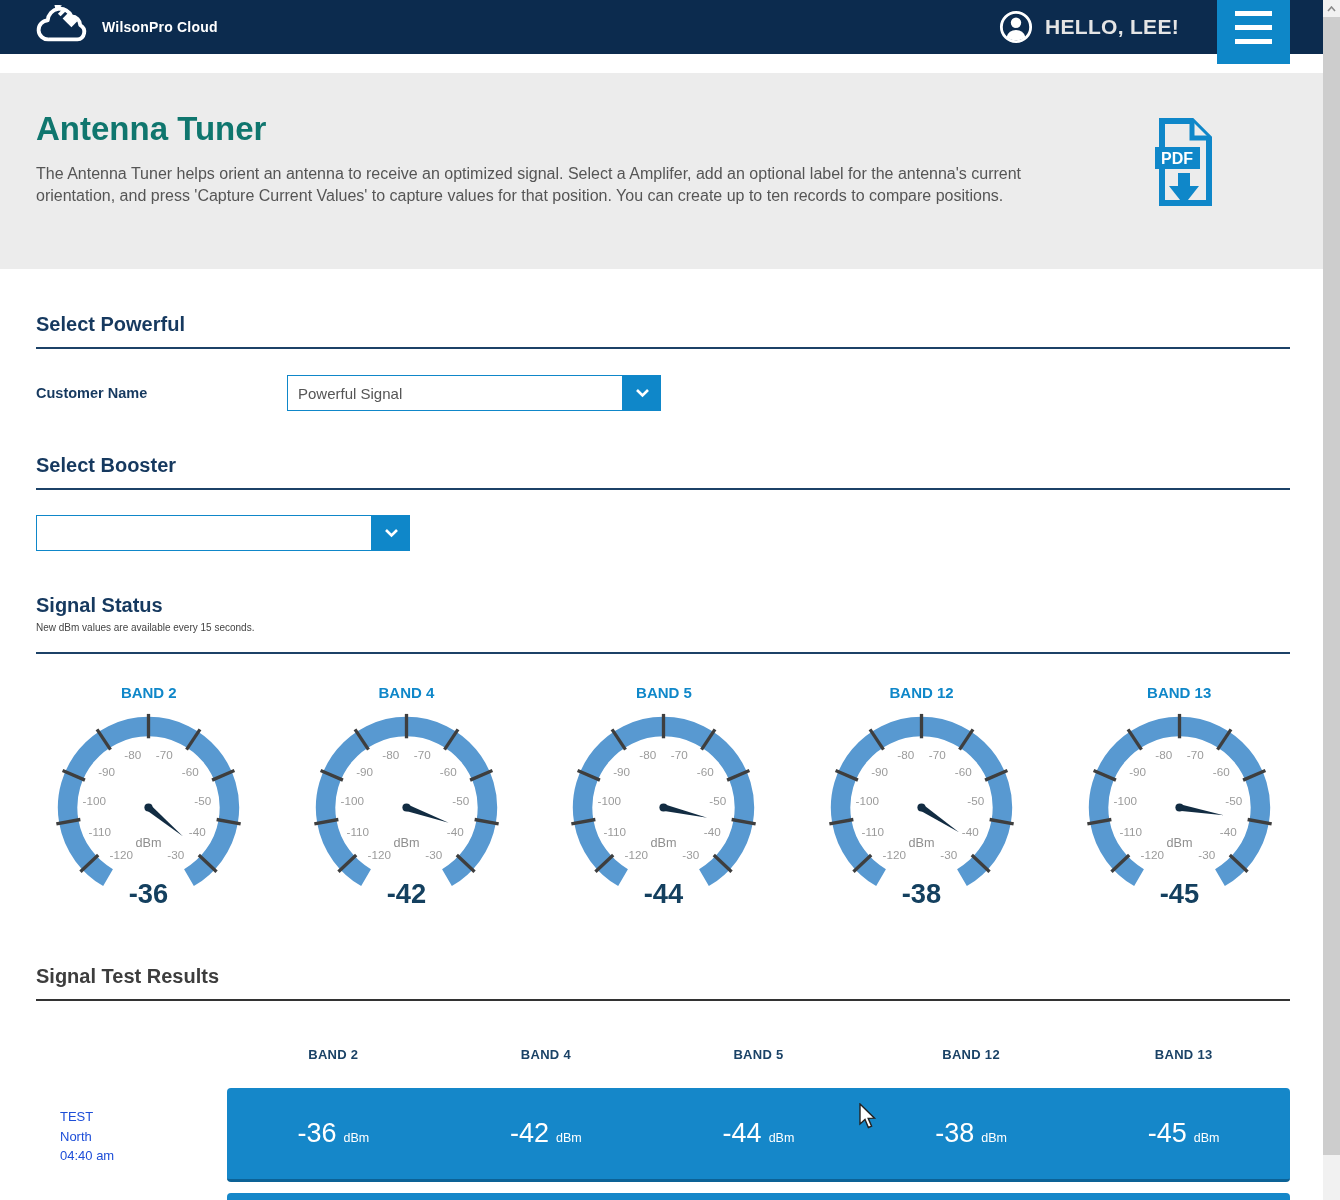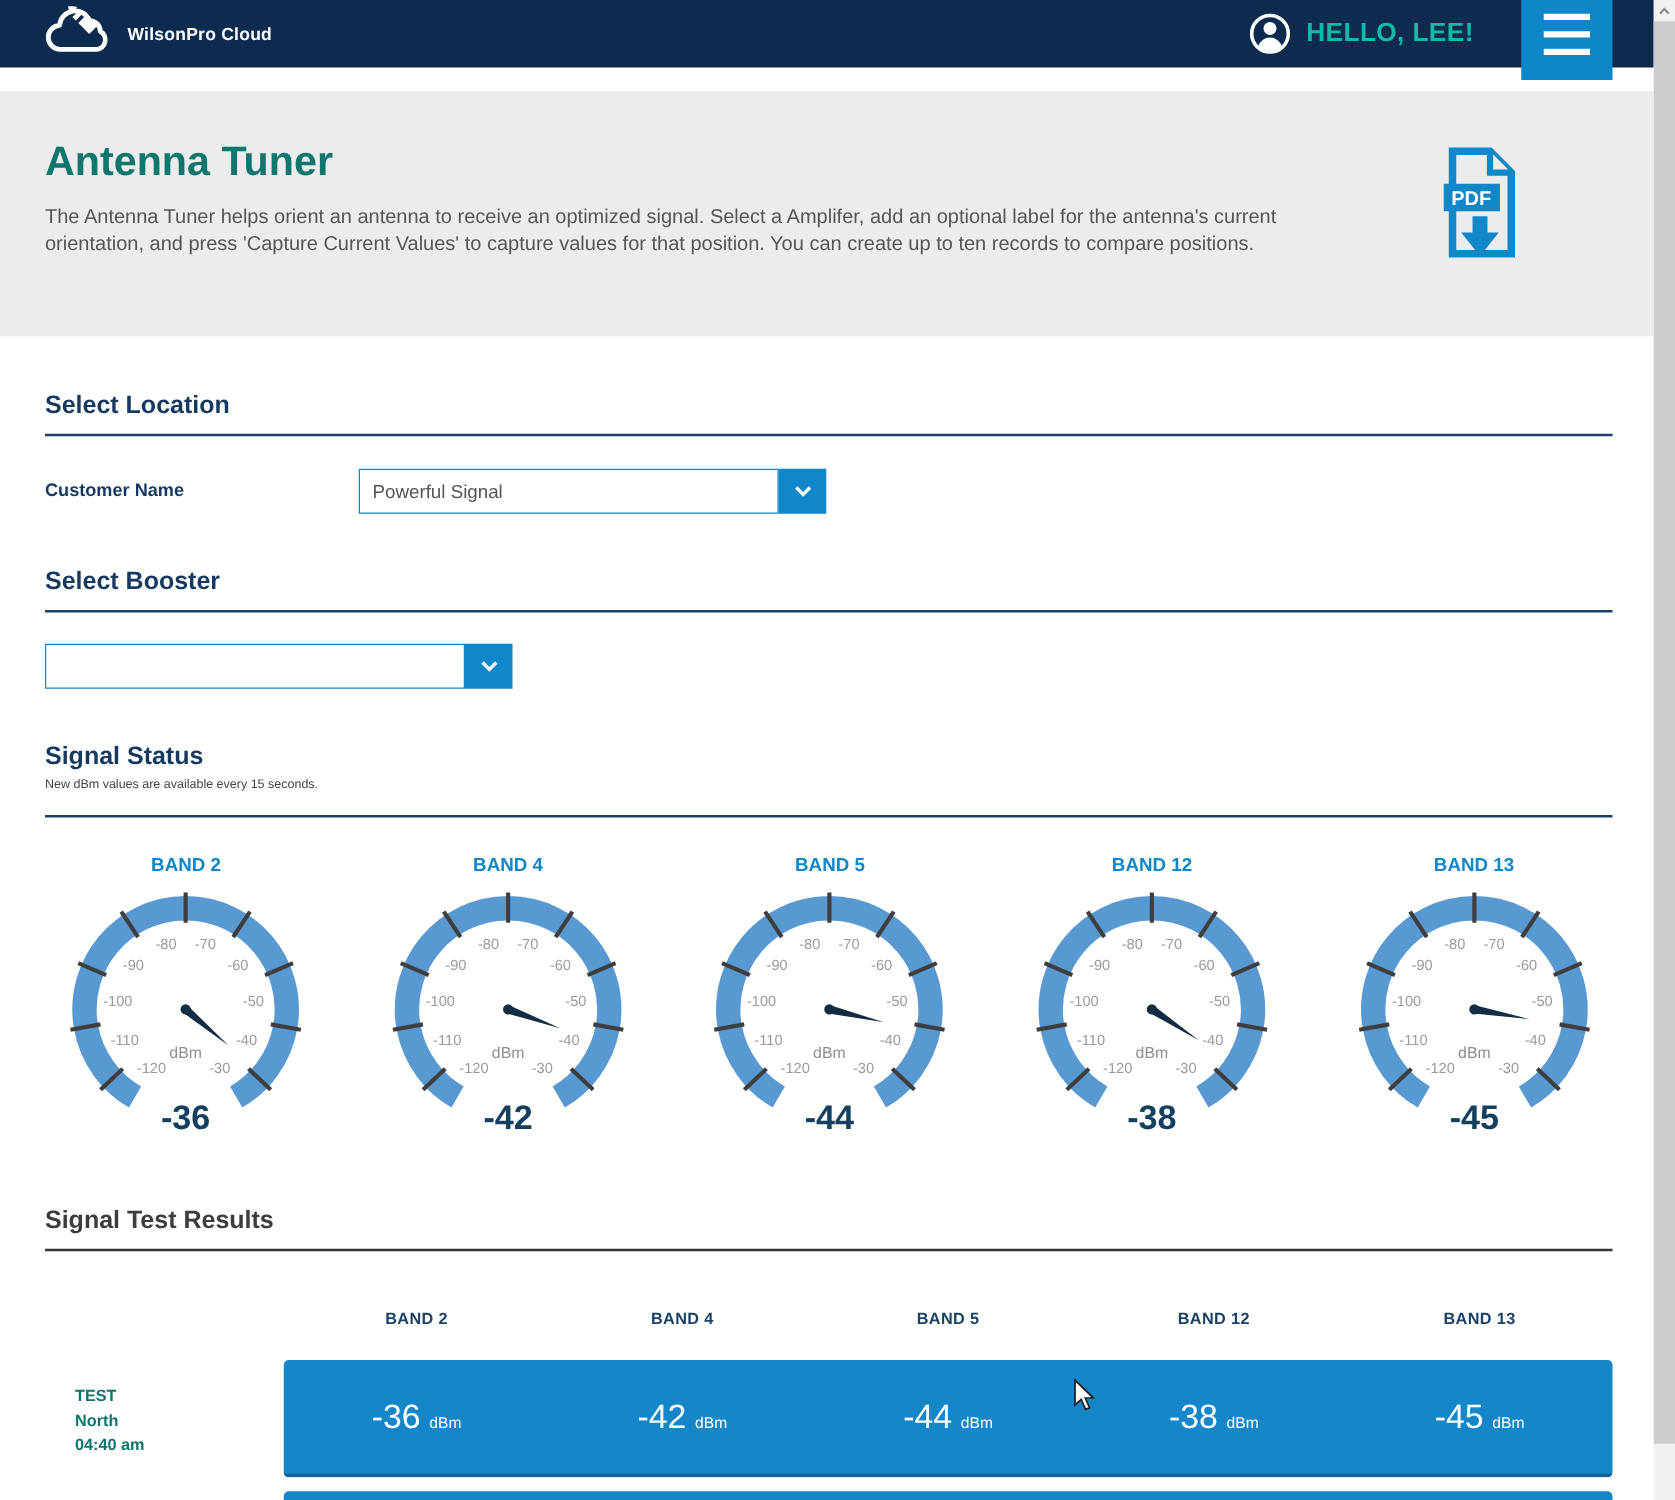--- a/index.html
+++ b/index.html
@@ -7,21 +7,21 @@
     font-family:"Liberation Sans", sans-serif; position:relative; }
 
   
   .navbar { position:absolute; top:0; left:0; width:1323px; height:54px;
     background:#0c2b4e; display:flex; align-items:center; }
   .brand { display:flex; align-items:center; margin-left:34px; gap:10px; }
   .brand-text { color:#fff; font-weight:bold; font-size:14px; letter-spacing:.2px; }
   .nav-items { display:flex; margin-left:52px; gap:50px; }
   .nav-item { color:#fff; font-size:14px; font-weight:bold; letter-spacing:.5px; cursor:pointer; }
   .nav-right { margin-left:auto; display:flex; align-items:center; gap:12px; }
-  .greeting { color:#14b8a6; font-size:21px; font-weight:bold; letter-spacing:.3px; }
+  .greeting { color:#e5e5e5; font-size:21px; font-weight:bold; letter-spacing:.3px; }
   .hamburger { width:73px; height:73px; background:#0e87c8; display:flex; flex-direction:column;
     justify-content:center; align-items:center; gap:9px; margin-left:26px; margin-right:33px; cursor:pointer; }
   .hamburger .bar { width:37px; height:5px; background:#fff; }
 
   
   .header-band { position:absolute; top:73px; left:0; width:1323px; height:196px; background:#ececec; }
   .page-title { position:absolute; left:36px; top:37px; font-size:33px; font-weight:bold; color:#0f766e; }
   .page-desc { position:absolute; left:36px; top:90px; width:1020px; font-size:16px;
     line-height:21.5px; color:#555; }
   .pdf-icon { position:absolute; left:1152px; top:43px; cursor:pointer; }
@@ -42,22 +42,22 @@
   .sub-text { position:absolute; left:36px; font-size:10px; color:#444; }
 
   
   .gauges { position:absolute; left:20px; top:684px; width:1288px; display:flex; }
   .gauge { flex:1; display:flex; flex-direction:column; align-items:center; }
   .gauge-title { font-size:15px; font-weight:bold; color:#0f87c9; margin-bottom:6px; }
 
   
   .results-header { position:absolute; left:227px; top:1047px; width:1063px; display:flex; }
   .results-header .th { flex:1; text-align:center; font-size:13px; font-weight:bold; color:#1a4266; letter-spacing:.3px; }
-  .row-label { position:absolute; left:60px; top:1107px; font-size:13px; font-weight:bold;
-    color:#0f766e; line-height:19.5px; }
+  .row-label { position:absolute; left:60px; top:1107px; font-size:13px; font-weight:normal;
+    color:#1d4ed8; line-height:19.5px; }
   .result-bar { position:absolute; left:227px; width:1063px; height:94px; background:#1587c9;
     border-radius:4px; border-bottom:3px solid #0c6296; display:flex; align-items:center; cursor:pointer; }
   .result-bar .td { flex:1; display:flex; justify-content:center; align-items:baseline; gap:7px; color:#fff; }
   .result-bar .val { font-size:27px; }
   .result-bar .unit { font-size:12.5px; }
 
   
   .scrollbar { position:absolute; right:0; top:0; width:17px; height:1200px; background:#f1f1f1; }
   .scroll-up { height:17px; display:flex; align-items:center; justify-content:center; cursor:pointer; }
   .scroll-thumb { position:absolute; top:17px; left:0; width:17px; height:1138px; background:#cdcdcd; cursor:pointer; }
@@ -102,21 +102,21 @@
       <path d="M10 5 H40 L57 22 V87 H10 Z" fill="none" stroke="#0f87c9" stroke-width="6" stroke-linejoin="miter"></path>
       <path d="M40 5 V22 H57" fill="#ececec" stroke="#0f87c9" stroke-width="5"></path>
       <rect x="3" y="31" width="45" height="22" fill="#0f87c9"></rect>
       <text x="25" y="48" font-size="16" font-weight="bold" fill="#fff" text-anchor="middle" font-family="Liberation Sans, sans-serif">PDF</text>
       <rect x="26" y="57" width="12" height="15" fill="#0f87c9"></rect>
       <polygon points="17,70 47,70 32,89" fill="#0f87c9"></polygon>
     </svg>
   </div>
 </header>
 
-<h2 class="sec-h" style="top:313px">Select Location</h2>
+<h2 class="sec-h" style="top:313px">Select Powerful</h2>
 <div class="rule" style="top:347px"></div>
 <div class="field-label" style="top:385px">Customer Name</div>
 <div class="select" style="left:287px; top:375px">
   <div class="sel-text">Powerful Signal</div>
   <div class="sel-btn">
     <svg width="15" height="10" viewBox="0 0 15 10">
       <polyline points="2,2 7.5,7.5 13,2" fill="none" stroke="#fff" stroke-width="2.6"></polyline>
     </svg>
   </div>
 </div>

